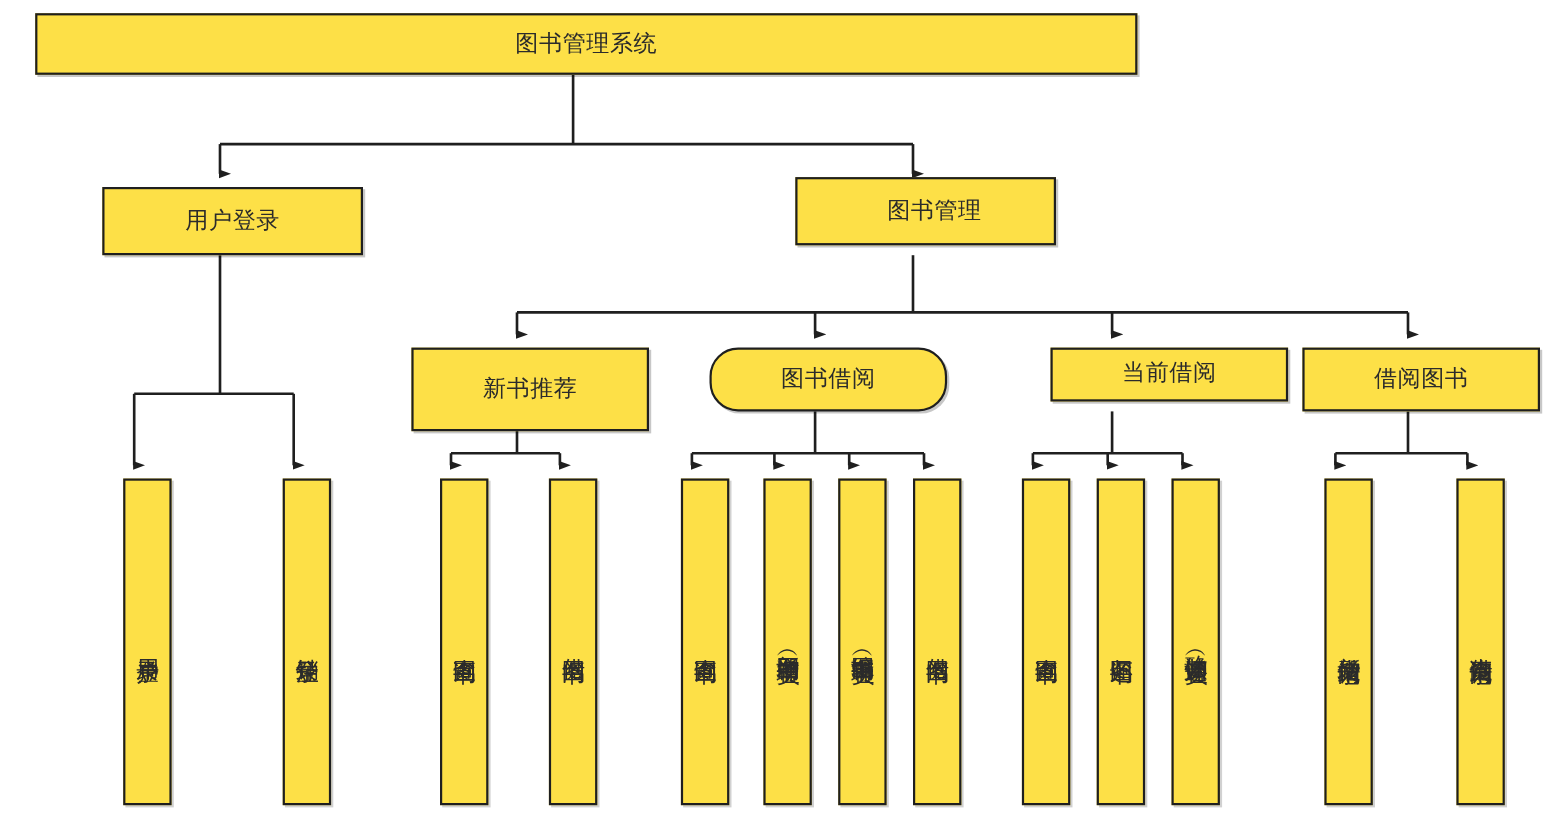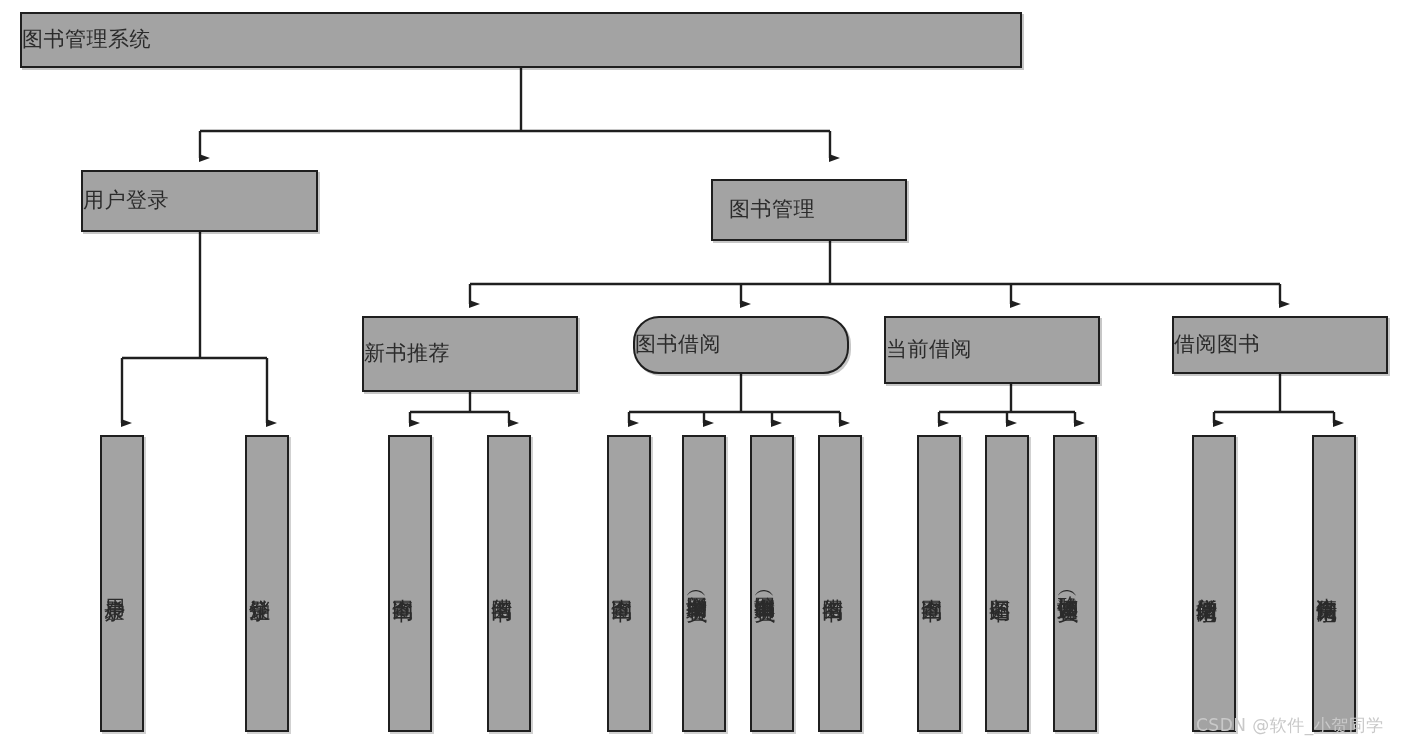--- a/index.html
+++ b/index.html
@@ -21,26 +21,27 @@
     position: absolute;
     left: 0;
     top: 0;
     width: 1405px;
     height: 747px;
     pointer-events: none;
   }
   .node {
     position: absolute;
     box-sizing: border-box;
-    background: #a3a3a3;
+    background: #fde047;
     border: 2px solid #1f1f1f;
     display: flex;
     align-items: center;
-    justify-content: flex-start;
+    justify-content: center;
     box-shadow: 2px 2px 0 rgba(0,0,0,0.22);
+    margin-left: 12px;
   }
   .node .label {
     color: #2b2b2b;
     letter-spacing: 0.5px;
     white-space: nowrap;
   }
   .node-root .label,
   .node-l2 .label,
   .node-l3 .label {
     font-size: 21px;
@@ -114,30 +115,30 @@
       </g>
   </svg>
 
   <div id="nodes-layer">
       <div class="node node-root" style="left: 20px; top: 12px; width: 1002px; height: 56px;">
         <span class="label">图书管理系统</span>
       </div>
       <div class="node node-l2" style="left: 81px; top: 170px; width: 237px; height: 62px;">
         <span class="label">用户登录</span>
       </div>
-      <div class="node node-l2" style="left: 711px; top: 179px; width: 196px; height: 62px; padding-left: 16px;">
+      <div class="node node-l2" style="left: 711px; top: 161px; width: 237px; height: 62px; padding-left: 16px;">
         <span class="label">图书管理</span>
       </div>
       <div class="node node-l3" style="left: 362px; top: 316px; width: 216px; height: 76px;">
         <span class="label">新书推荐</span>
       </div>
       <div class="node node-l3" style="left: 633px; top: 316px; width: 216px; height: 58px; border-radius: 26px;">
         <span class="label">图书借阅</span>
       </div>
-      <div class="node node-l3" style="left: 884px; top: 316px; width: 216px; height: 68px;">
+      <div class="node node-l3" style="left: 943px; top: 316px; width: 216px; height: 49px; font-family: Liberation Mono, monospace;">
         <span class="label">当前借阅</span>
       </div>
       <div class="node node-l3" style="left: 1172px; top: 316px; width: 216px; height: 58px;">
         <span class="label">借阅图书</span>
       </div>
       <div class="node node-leaf" style="left: 100px; top: 435px; width: 44px; height: 297px; box-shadow: rgba(0, 0, 0, 0.18) 2px 2px 0px;">
         <span class="label">用户登录</span>
       </div>
       <div class="node node-leaf" style="left: 245px; top: 435px; width: 44px; height: 297px; box-shadow: rgba(0, 0, 0, 0.18) 2px 2px 0px;">
         <span class="label">注销登录</span>
@@ -170,15 +171,14 @@
         <span class="label">确认归还（管理员）</span>
       </div>
       <div class="node node-leaf" style="left: 1192px; top: 435px; width: 44px; height: 297px; box-shadow: rgba(0, 0, 0, 0.18) 2px 2px 0px;">
         <span class="label">新增借阅记录</span>
       </div>
       <div class="node node-leaf" style="left: 1312px; top: 435px; width: 44px; height: 297px; box-shadow: rgba(0, 0, 0, 0.18) 2px 2px 0px;">
         <span class="label">查询借阅记录</span>
       </div>
     </div>
 
-  <div class="watermark" style="left:1196px; top:714px;">CSDN @软件_小贺同学</div>
 
 </div>
 
 </body></html>

